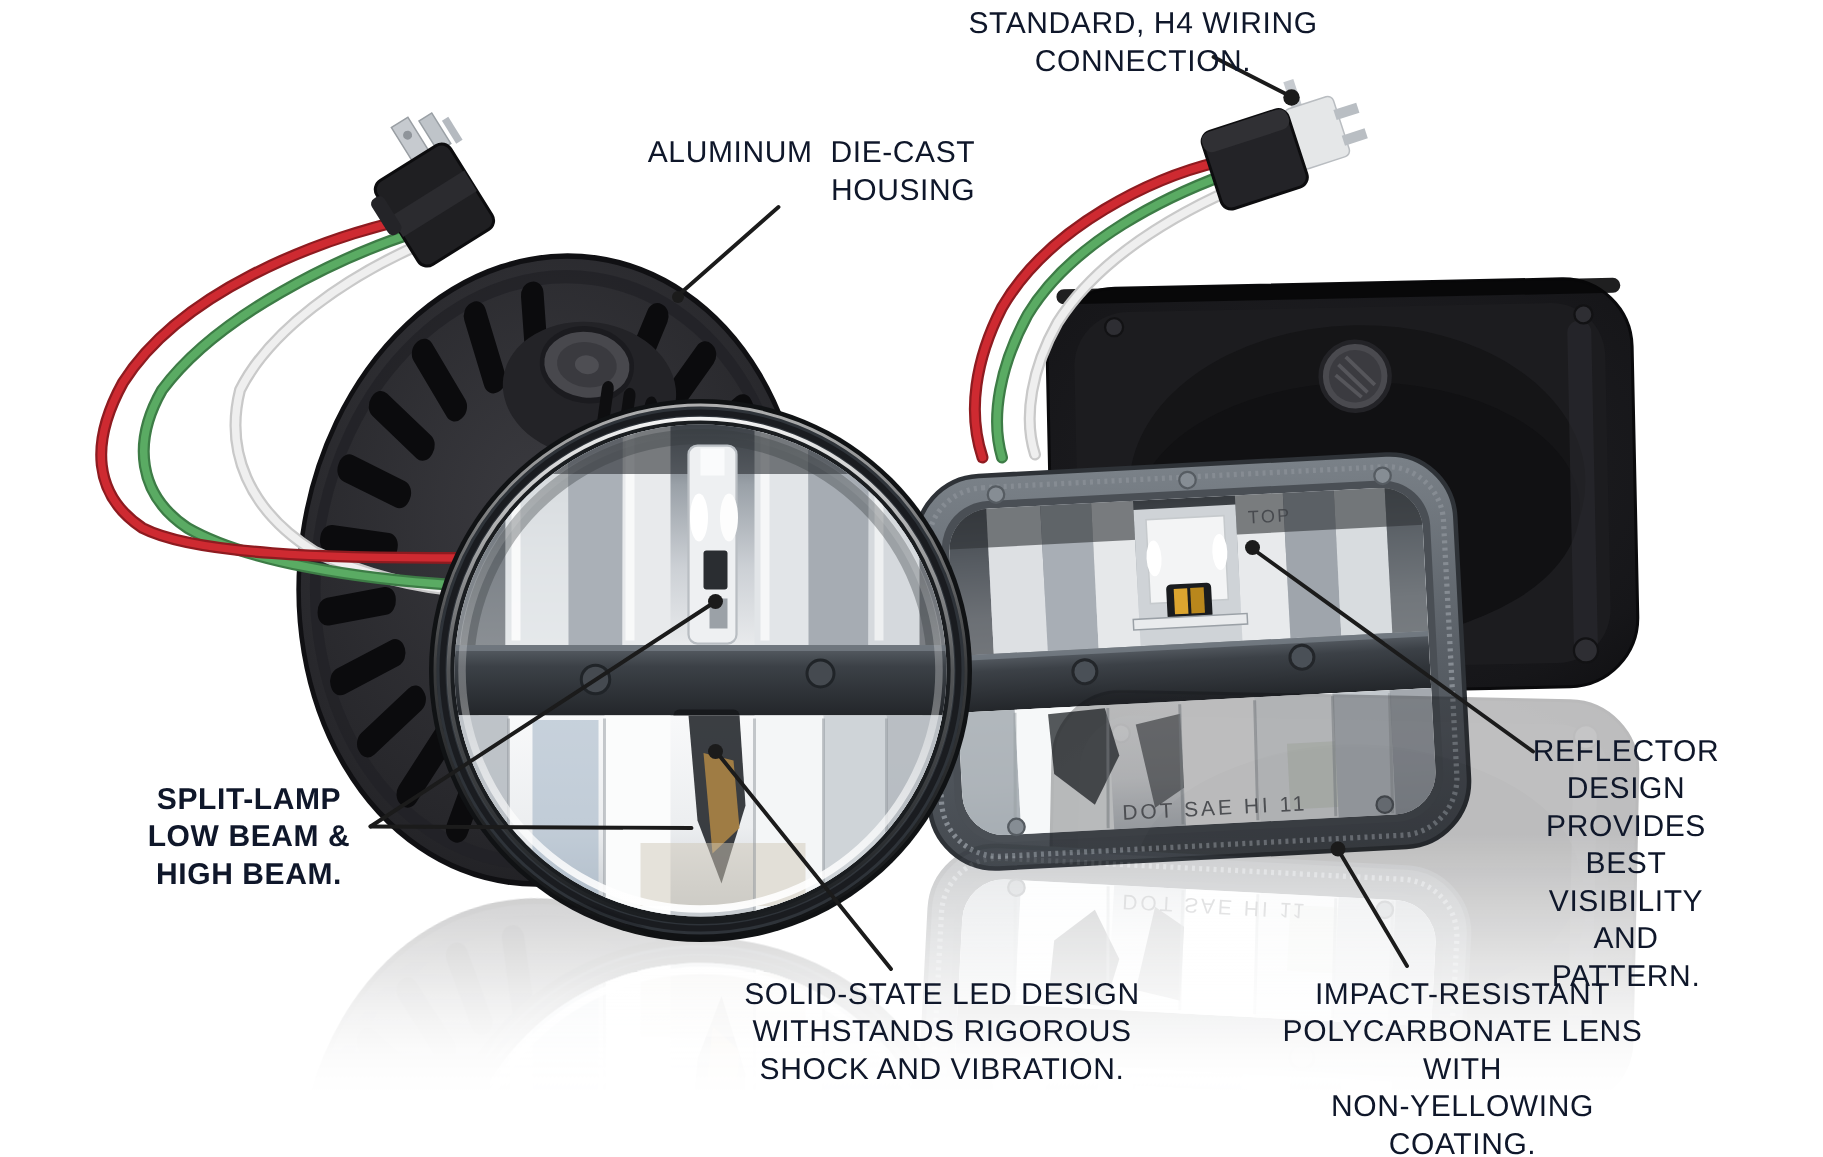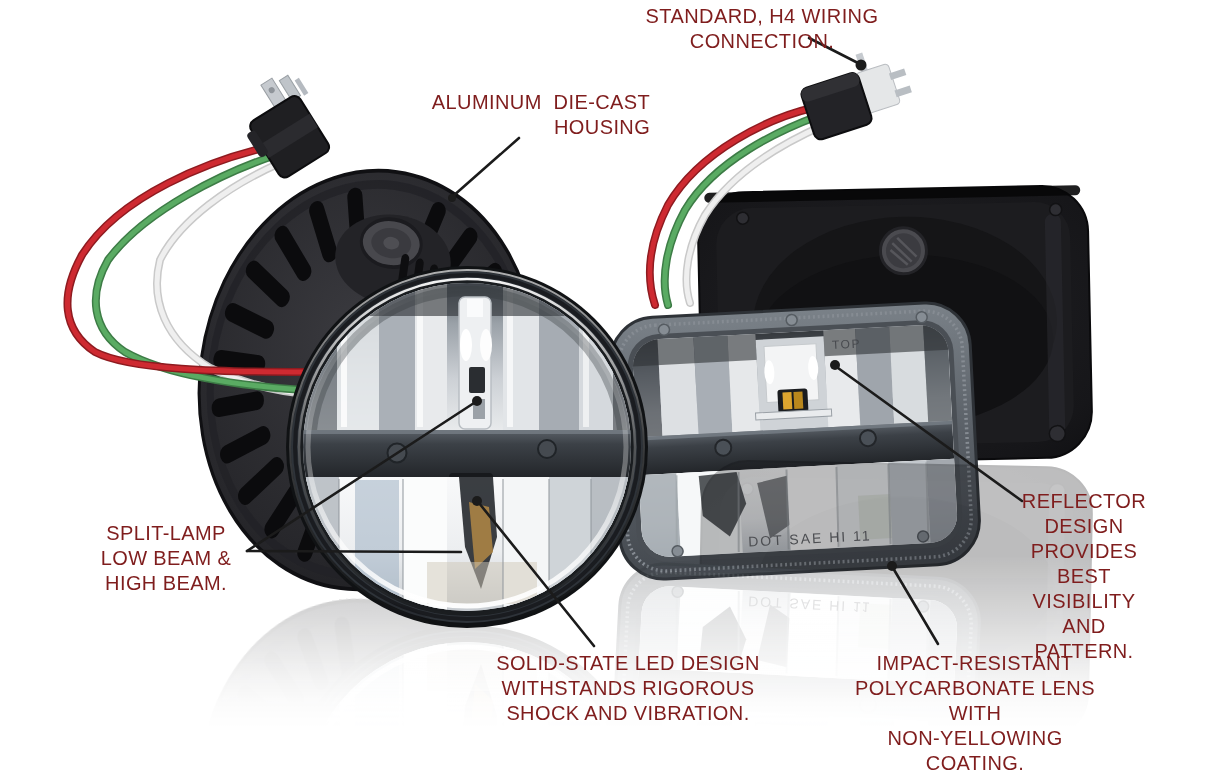--- a/index.html
+++ b/index.html
@@ -1,21 +1,21 @@
 <!DOCTYPE html>
 <html><head>
 <meta charset="utf-8">
 <style>
   html,body{margin:0;padding:0;background:#ffffff;}
   .canvas{position:relative;width:1215px;height:771px;background:#ffffff;overflow:hidden;
           font-family:"Liberation Sans",sans-serif;}
   .art{position:absolute;left:0;top:0;}
   .label{position:absolute;transform:translateX(-50%);text-align:center;
          white-space:pre-wrap;font:400 20px/25px "Liberation Sans",sans-serif;
-         color:#7f1d1d;letter-spacing:.4px;}
+         color:#0f172a;letter-spacing:.4px;}
   svg text{font-family:"Liberation Sans",sans-serif;}
 </style>
 </head>
 <body>
 
 <div class="canvas">
 
 <svg class="art" width="1215" height="771" viewBox="0 0 1215 771">
   <defs>
     <linearGradient id="fadeGrad" gradientUnits="userSpaceOnUse" x1="0" y1="555" x2="0" y2="742">
@@ -352,21 +352,21 @@
     <circle cx="477" cy="501" r="5"></circle>
     <circle cx="835" cy="365" r="5"></circle>
     <circle cx="892" cy="566" r="5"></circle>
   </g>
 </svg>
 
 <div class="label" style="left:762px;top:4px;">STANDARD, H4 WIRING
 CONNECTION.</div>
 <div class="label" style="left:541px;top:90px;text-align:right;">ALUMINUM  DIE-CAST
 HOUSING</div>
-<div class="label" style="left:166px;top:521px;">SPLIT-LAMP
+<div class="label" style="left:166px;top:521px;font-weight:bold;">SPLIT-LAMP
 LOW BEAM &amp;
 HIGH BEAM.</div>
 <div class="label" style="left:1084px;top:489px;">REFLECTOR
 DESIGN PROVIDES
 BEST VISIBILITY
 AND PATTERN.</div>
 <div class="label" style="left:628px;top:651px;">SOLID-STATE LED DESIGN
 WITHSTANDS RIGOROUS
 SHOCK AND VIBRATION.</div>
 <div class="label" style="left:975px;top:651px;">IMPACT-RESISTANT

